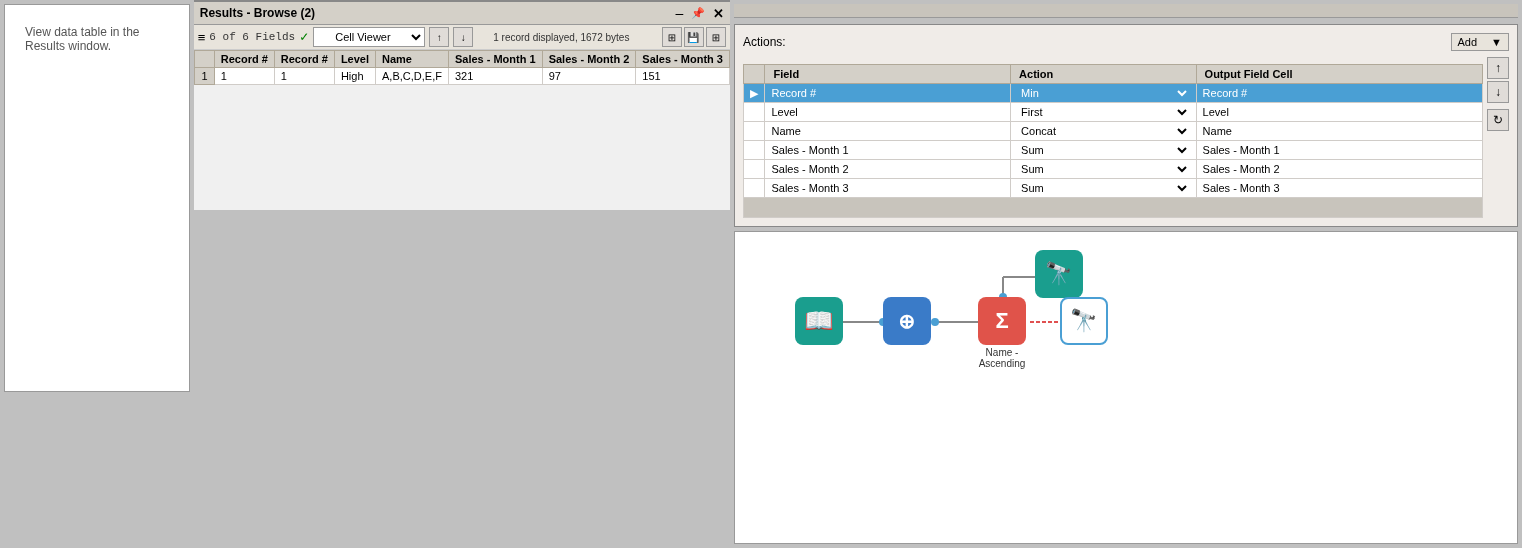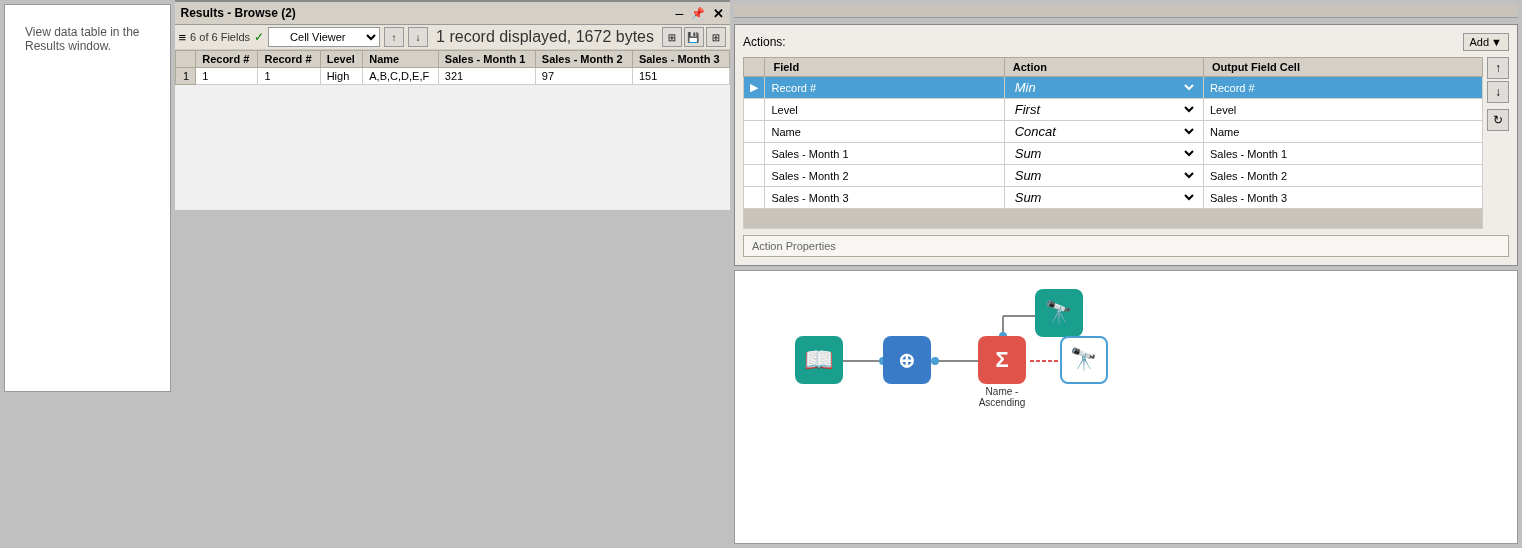--- a/index.html
+++ b/index.html
@@ -77,23 +77,23 @@
       border: 1px solid #999;
       background: #e0dcd8;
       cursor: pointer;
       font-size: 10px;
       display: flex;
       align-items: center;
       justify-content: center;
     }
 
     .toolbar-text {
-      font-size: 16px;
+      font-size: 10px;
       color: #333;
-      margin: 0 4px;
+      margin: 0 16px;
     }
 
     .toolbar-icon-group {
       margin-left: auto;
       display: flex;
       gap: 2px;
     }
 
     .data-table {
       width: 100%;
@@ -158,37 +158,38 @@
     }
 
     .actions-label {
       font-size: 12px;
       font-weight: normal;
     }
 
     .add-btn {
       display: flex;
       align-items: center;
-      gap: 2px;
+      gap: 14px;
       border: 1px solid #999;
       background: #e8e4dc;
       padding: 2px 6px;
       cursor: pointer;
       font-size: 11px;
     }
 
     .actions-table-wrapper {
       display: flex;
       gap: 4px;
     }
 
     .actions-table {
       flex: 1;
       border-collapse: collapse;
       font-size: 11px;
+      margin-top: 7px;
     }
 
     .actions-table th {
       background: #d4d0c8;
       border: 1px solid #b0a898;
       padding: 3px 8px;
       text-align: left;
       font-weight: bold;
     }
 
@@ -211,25 +212,24 @@
     .row-indicator {
       width: 12px;
       background: #d4d0c8;
       border: 1px solid #b0a898;
       text-align: center;
     }
 
     .action-select {
       border: none;
       background: transparent;
-      font-size: 13px;
+      font-size: 11px;
       width: 100%;
       color: inherit;
       cursor: pointer;
-      font-style: italic;
     }
 
     .side-btns {
       display: flex;
       flex-direction: column;
       gap: 2px;
     }
 
     .side-btn {
       width: 22px;
@@ -309,21 +309,21 @@
     <div class="results-header">
       <span class="results-title">Results - Browse (2)</span>
       <div class="results-controls">
         <span style="cursor:pointer; font-size:14px; margin-right:4px;">–</span>
         <span style="cursor:pointer; font-size:11px;">📌</span>
         <span style="cursor:pointer; font-weight:bold; font-size:13px; margin-left:4px;">✕</span>
       </div>
     </div>
     <div class="results-toolbar">
       <span style="font-size:13px;">≡</span>
-      <span style="font-size:11px; color:#333;">6 of 6 Fields</span>
+      <span style="font-size:11px; color:#333;font-family:Liberation Mono, monospace;">6 of 6 Fields</span>
       <span style="color:green; font-size:12px;">✓</span>
       <select class="toolbar-select">
         <option>Cell Viewer</option>
       </select>
       <span class="toolbar-btn">↑</span>
       <span class="toolbar-btn">↓</span>
       <span class="toolbar-text">1 record displayed, 1672 bytes</span>
       <div class="toolbar-icon-group">
         <span class="toolbar-btn">⊞</span>
         <span class="toolbar-btn">💾</span>
@@ -464,23 +464,20 @@
         </button>
         <button class="side-btn">
           <span>↓</span>
         </button>
         <button class="side-btn" style="margin-top:4px;">
           <span>↻</span>
         </button>
       </div>
     </div>
 
-    <div class="action-properties">
-      <span class="action-properties-legend">Action Properties</span>
-    </div>
   </div>
 
   <div class="flow-diagram">
 
     <svg style="position:absolute; top:0; left:0; width:100%; height:100%;">
 
       <line x1="108" y1="90" x2="148" y2="90" stroke="#888" stroke-width="2"></line>
 
       <line x1="200" y1="90" x2="243" y2="90" stroke="#888" stroke-width="2"></line>
 

